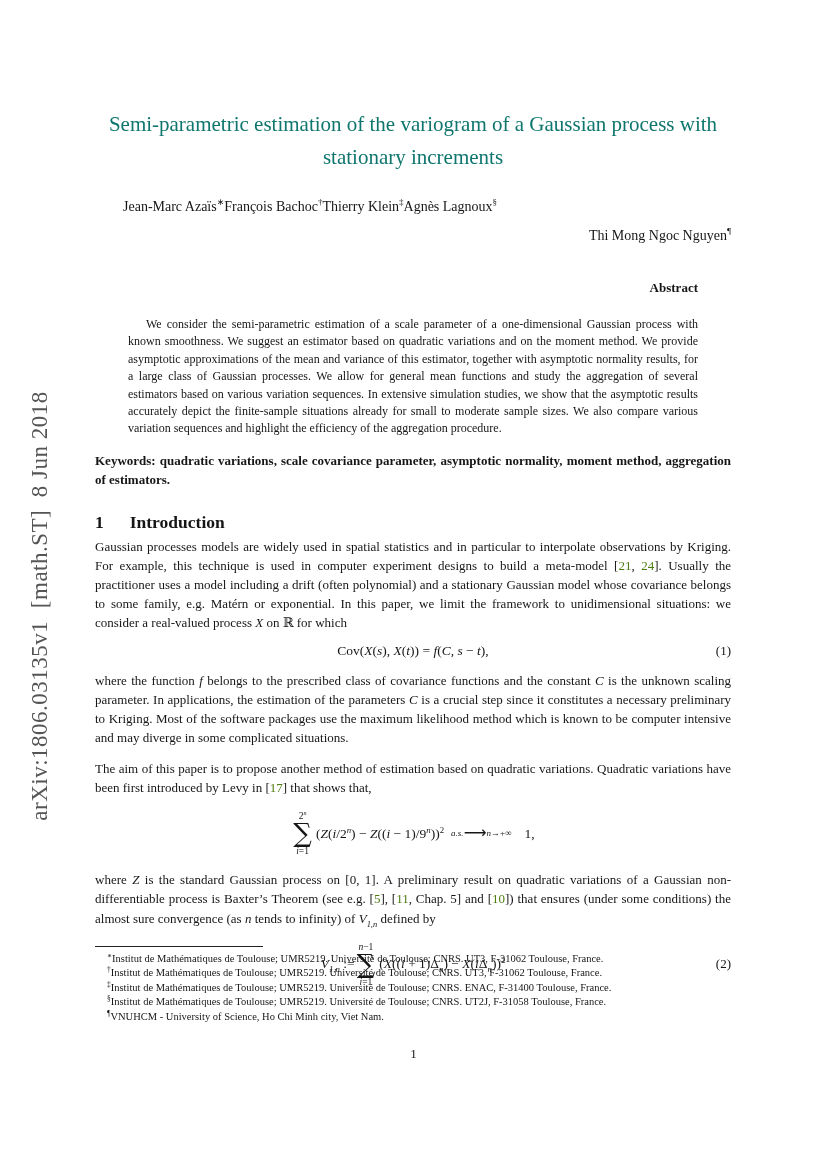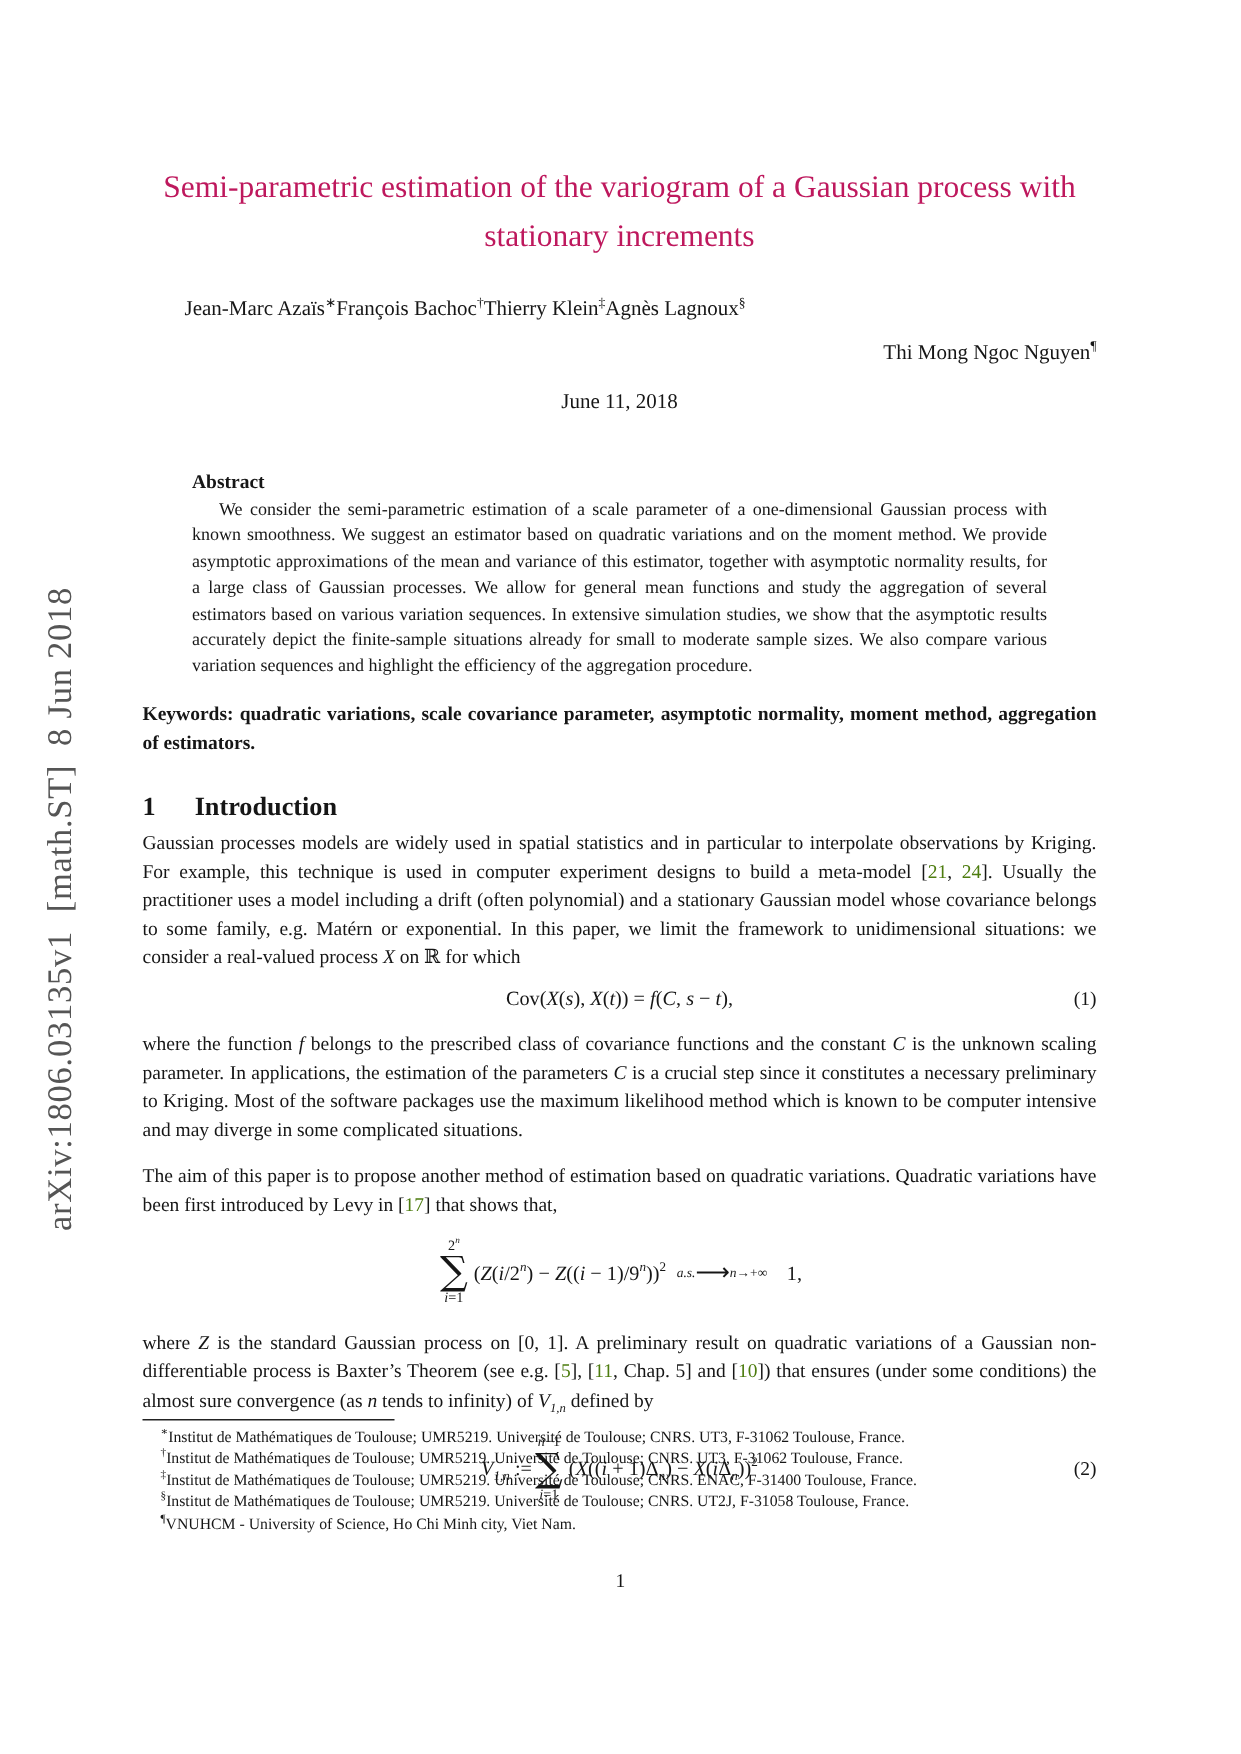--- a/index.html
+++ b/index.html
@@ -3,28 +3,28 @@
 <meta charset="utf-8">
 <style>
   html,body{margin:0;padding:0;background:#ffffff;}
   .page{position:relative;width:827px;height:1169px;background:#fff;overflow:hidden;
         font-family:"Liberation Serif","DejaVu Serif",serif;color:#161616;}
   .content{position:absolute;left:95px;right:96px;top:0;}
 
   .arxiv-stamp{position:absolute;left:40px;top:606px;transform:translate(-50%,-50%) rotate(-90deg);
         white-space:pre;font-size:23px;color:#555;letter-spacing:0.5px;}
 
-  .title{margin-top:108px;text-align:center;font-size:21px;line-height:1.55;color:#be185d;}
+  .title{margin-top:108px;text-align:center;font-size:21px;line-height:1.55;color:#0f766e;}
   .authors-row{display:flex;padding:0 28px;margin-top:26px;font-size:14px;font-family:Liberation Serif, serif;}
   .authors-row2{text-align:right;margin-top:13px;font-size:14px;}
   .author-mark{font-size:9px;vertical-align:super;line-height:0;}
   .date{text-align:center;margin-top:17px;font-size:14px;}
 
   .abstract{margin:36px 33px 0 33px;}
-  .abstract-heading{text-align:left;font-weight:bold;font-size:13px;margin-bottom:2px;}
+  .abstract-heading{text-align:right;font-weight:bold;font-size:13px;margin-bottom:20px;}
   .abstract-text{font-size:12px;line-height:1.45;text-align:justify;text-indent:18px;}
 
   .keywords{margin-top:14px;font-weight:bold;font-size:13px;line-height:1.45;text-align:justify;}
 
   .section-heading{margin-top:22px;margin-bottom:4px;font-size:17.5px;font-weight:bold;}
   .section-heading .sec-num{margin-right:26px;}
 
   p.body-par{margin:0 0 11px 0;font-size:13px;line-height:1.47;text-align:justify;}
 
   .seg-c{color:#4d7c0f;}
@@ -67,21 +67,20 @@
     <div class="authors-row">
       <span><span>Jean-Marc Azaïs</span><span class="author-mark">∗</span></span>
       <span><span>François Bachoc</span><span class="author-mark">†</span></span>
       <span><span>Thierry Klein</span><span class="author-mark">‡</span></span>
       <span><span>Agnès Lagnoux</span><span class="author-mark">§</span></span>
     </div>
     <div class="authors-row2">
       <span><span>Thi Mong Ngoc Nguyen</span><span class="author-mark">¶</span></span>
     </div>
 
-    <div class="date">June 11, 2018</div>
 
     <div class="abstract">
       <div class="abstract-heading">Abstract</div>
       <div class="abstract-text">We consider the semi-parametric estimation of a scale parameter of a one-dimensional Gaussian process with known smoothness. We suggest an estimator based on quadratic variations and on the moment method. We provide asymptotic approximations of the mean and variance of this estimator, together with asymptotic normality results, for a large class of Gaussian processes. We allow for general mean functions and study the aggregation of several estimators based on various variation sequences. In extensive simulation studies, we show that the asymptotic results accurately depict the finite-sample situations already for small to moderate sample sizes. We also compare various variation sequences and highlight the efficiency of the aggregation procedure.</div>
     </div>
 
     <div class="keywords">Keywords: quadratic variations, scale covariance parameter, asymptotic normality, moment method, aggregation of estimators.</div>
 
     <div class="section-heading">
       <span class="sec-num">1</span><span>Introduction</span>

